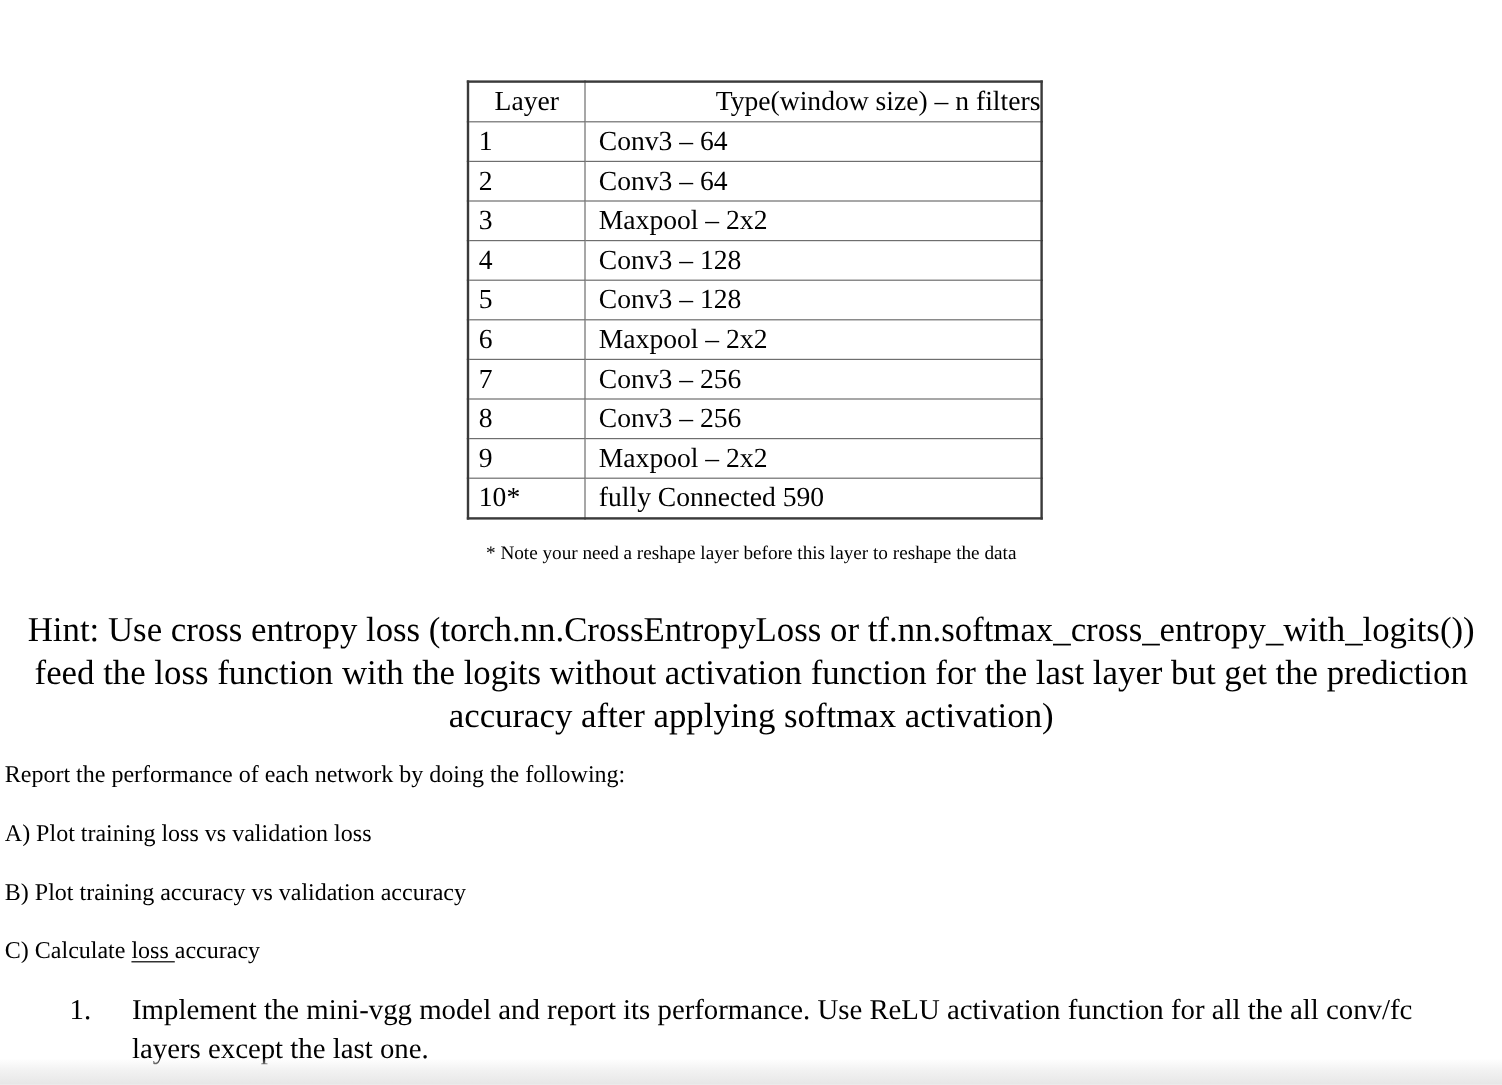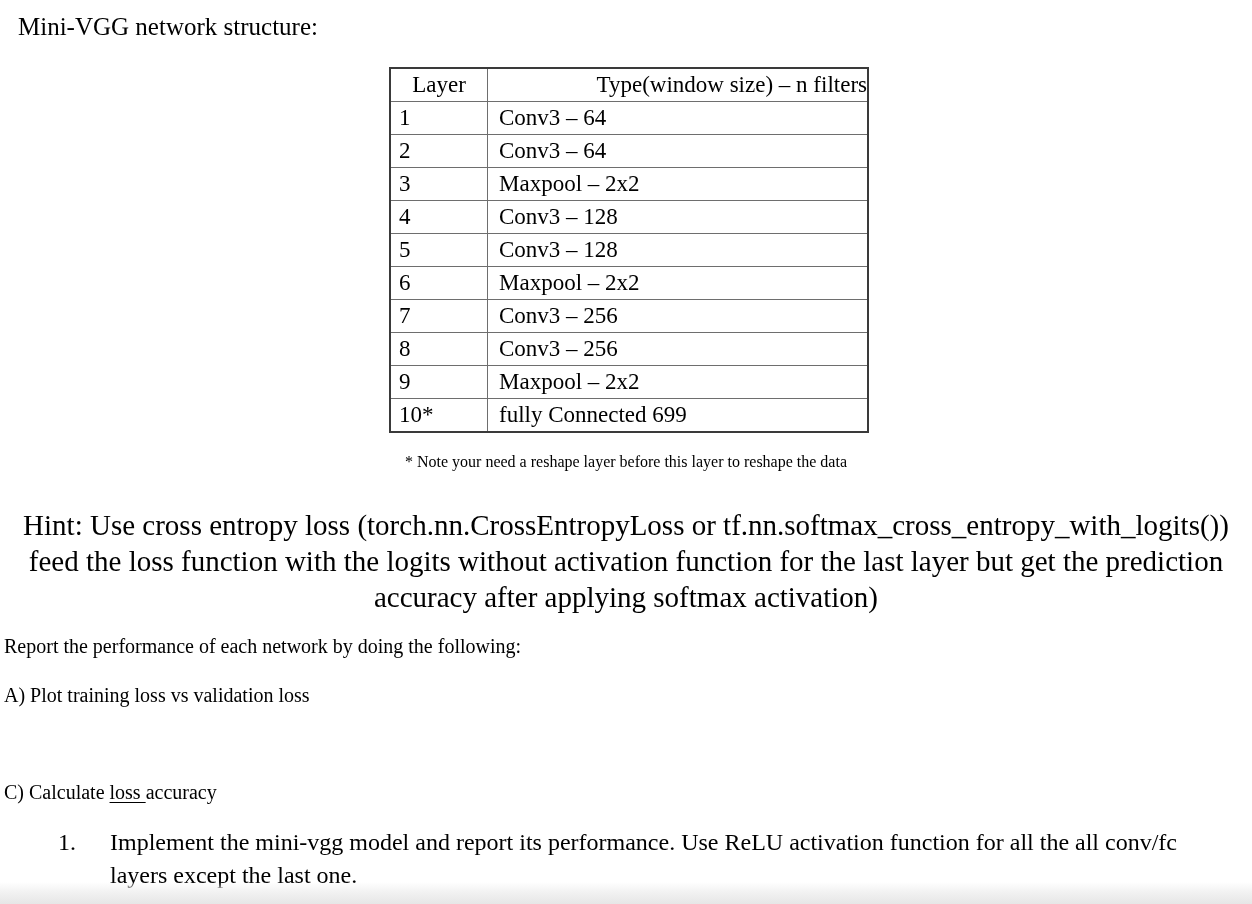--- a/index.html
+++ b/index.html
@@ -139,21 +139,20 @@
     height: 22px;
     background: linear-gradient(to bottom, rgba(255,255,255,0) 0%, #f2f2f2 45%, #e6e6e6 100%);
     pointer-events: none;
   }
 </style>
 </head>
 <body>
 
 <div class="page">
 
-  <div class="heading">Mini-VGG network structure:</div>
 
   <div class="table-wrap">
     <table class="net">
       <tbody>
         <tr class="head">
           <td class="c-layer">Layer</td>
           <td class="c-type">Type(window size) – n filters</td>
         </tr>
         <tr>
           <td class="c-layer">1</td>
@@ -186,34 +185,35 @@
         <tr>
           <td class="c-layer">8</td>
           <td class="c-type">Conv3 – 256</td>
         </tr>
         <tr>
           <td class="c-layer">9</td>
           <td class="c-type">Maxpool – 2x2</td>
         </tr>
         <tr>
           <td class="c-layer">10*</td>
-          <td class="c-type">fully Connected 699</td>
+          <td class="c-type">fully Connected 590</td>
         </tr>
       </tbody>
     </table>
   </div>
 
   <div class="note">* Note your need a reshape layer before this layer to reshape the data</div>
 
   <div class="hint">Hint: Use cross entropy loss (torch.nn.CrossEntropyLoss or tf.nn.softmax_cross_entropy_with_logits()) feed the loss function with the logits without activation function for the last layer but get the prediction accuracy after applying softmax activation)</div>
 
   <div class="para p-report">Report the performance of each network by doing the following:</div>
 
   <div class="para p-a">A) Plot training loss vs validation loss</div>
 
+  <div class="para p-b">B) Plot training accuracy vs validation accuracy</div>
 
   <div class="para p-c"><span>C) Calculate </span><span class="underline-sp">loss </span><span>accuracy</span></div>
 
   <div class="numlist">
     <div class="li">
       <span class="marker">1.</span>
       <span>Implement the mini-vgg model and report its performance. Use ReLU activation function for all the all conv/fc layers except the last one.</span>
     </div>
   </div>
 

